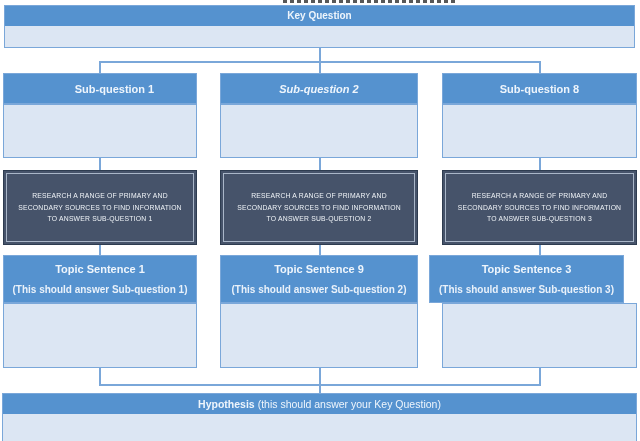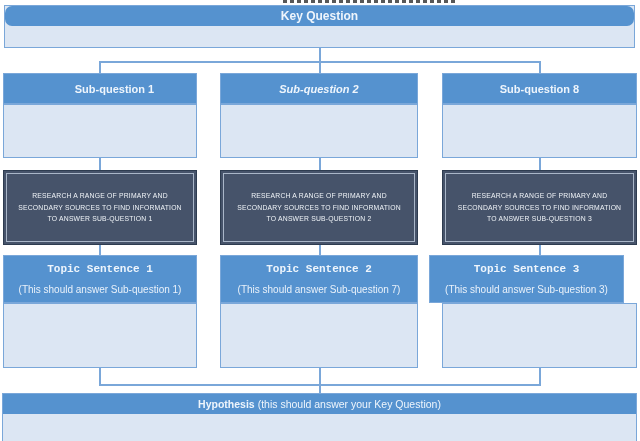--- a/index.html
+++ b/index.html
@@ -13,39 +13,39 @@
     position:absolute;top:0;left:283px;width:175px;height:3px;
     background:repeating-linear-gradient(90deg,#3a3a3a 0 4px,transparent 4px 7px);
     opacity:.85;
   }
   
   .box{position:absolute;border:1px solid #7aa7d9;background:#dce6f3;z-index:2;}
   .hdr{background:#5592cf;color:#eef5fc;text-align:center;font-weight:bold;}
   .body-area{background:#dce6f3;width:100%;}
   
   .kq{left:4px;top:5px;width:631px;height:43px;}
-  .kq .hdr{height:20px;line-height:20px;font-size:12px;border-radius:7px;}
+  .kq .hdr{height:20px;line-height:20px;font-size:10px;}
   .kq .body-area{height:21px;}
   
   .subq-hdr{position:absolute;height:31px;line-height:31px;font-size:11px;}
   .subq-body{position:absolute;height:54px;}
   .research{
     position:absolute;height:75px;background:#46536a;border:1px solid #2e3c50;
     padding:2px;z-index:2;
   }
   .research-inner{
     width:100%;height:100%;border:1px solid #a9b6c8;display:flex;
     align-items:center;justify-content:center;text-align:center;
   }
   .research-inner span{
     color:#f0f4f8;font-size:6.8px;line-height:1.7;letter-spacing:.2px;width:88%;
   }
   .topic{position:absolute;height:48px;padding-top:7px;}
-  .topic .t1{font-size:11px;font-weight:bold;text-align:center;font-family:Liberation Mono, monospace;}
-  .topic .t2{font-size:10px;font-weight:normal;text-align:center;margin-top:9px;color:#e9f1fa;}
+  .topic .t1{font-size:11px;font-weight:bold;text-align:center;}
+  .topic .t2{font-size:10px;font-weight:bold;text-align:center;margin-top:9px;color:#e9f1fa;}
   .topic-body{position:absolute;height:65px;}
   
   .hyp{left:2px;top:393px;width:635px;height:52px;}
   .hyp .hdr{height:20px;line-height:20px;font-size:10.5px;font-weight:normal;}
   .hyp .hdr b{font-weight:bold;}
   .hyp .body-area{height:22px;}
   
   .conn{position:absolute;background:#7aa7d9;z-index:1;}
   .v{width:2px;}
   .h{height:2px;}
@@ -86,22 +86,22 @@
   <div class="box hdr subq-hdr" style="left:220px;top:73px;width:198px;font-style:italic;">Sub-question 2</div>
   <div class="box subq-body" style="left:220px;top:104px;width:198px;"></div>
   <div class="conn v" style="left:319px;top:158px;height:12px;"></div>
   <div class="research" style="left:220px;top:170px;width:198px;">
     <div class="research-inner">
         <span>RESEARCH A RANGE OF PRIMARY AND SECONDARY SOURCES TO FIND INFORMATION TO ANSWER SUB-QUESTION 2</span>
       </div>
   </div>
   <div class="conn v" style="left:319px;top:245px;height:10px;"></div>
   <div class="box hdr topic" style="left:220px;top:255px;width:198px;">
-    <div class="t1">Topic Sentence 2</div>
-    <div class="t2">(This should answer Sub-question 7)</div>
+    <div class="t1">Topic Sentence 9</div>
+    <div class="t2">(This should answer Sub-question 2)</div>
   </div>
   <div class="box topic-body" style="left:220px;top:303px;width:198px;"></div>
 
   <div class="box hdr subq-hdr" style="left:442px;top:73px;width:195px;">Sub-question 8</div>
   <div class="box subq-body" style="left:442px;top:104px;width:195px;"></div>
   <div class="conn v" style="left:539px;top:158px;height:12px;"></div>
   <div class="research" style="left:442px;top:170px;width:195px;">
     <div class="research-inner">
         <span>RESEARCH A RANGE OF PRIMARY AND SECONDARY SOURCES TO FIND INFORMATION TO ANSWER SUB-QUESTION 3</span>
       </div>

